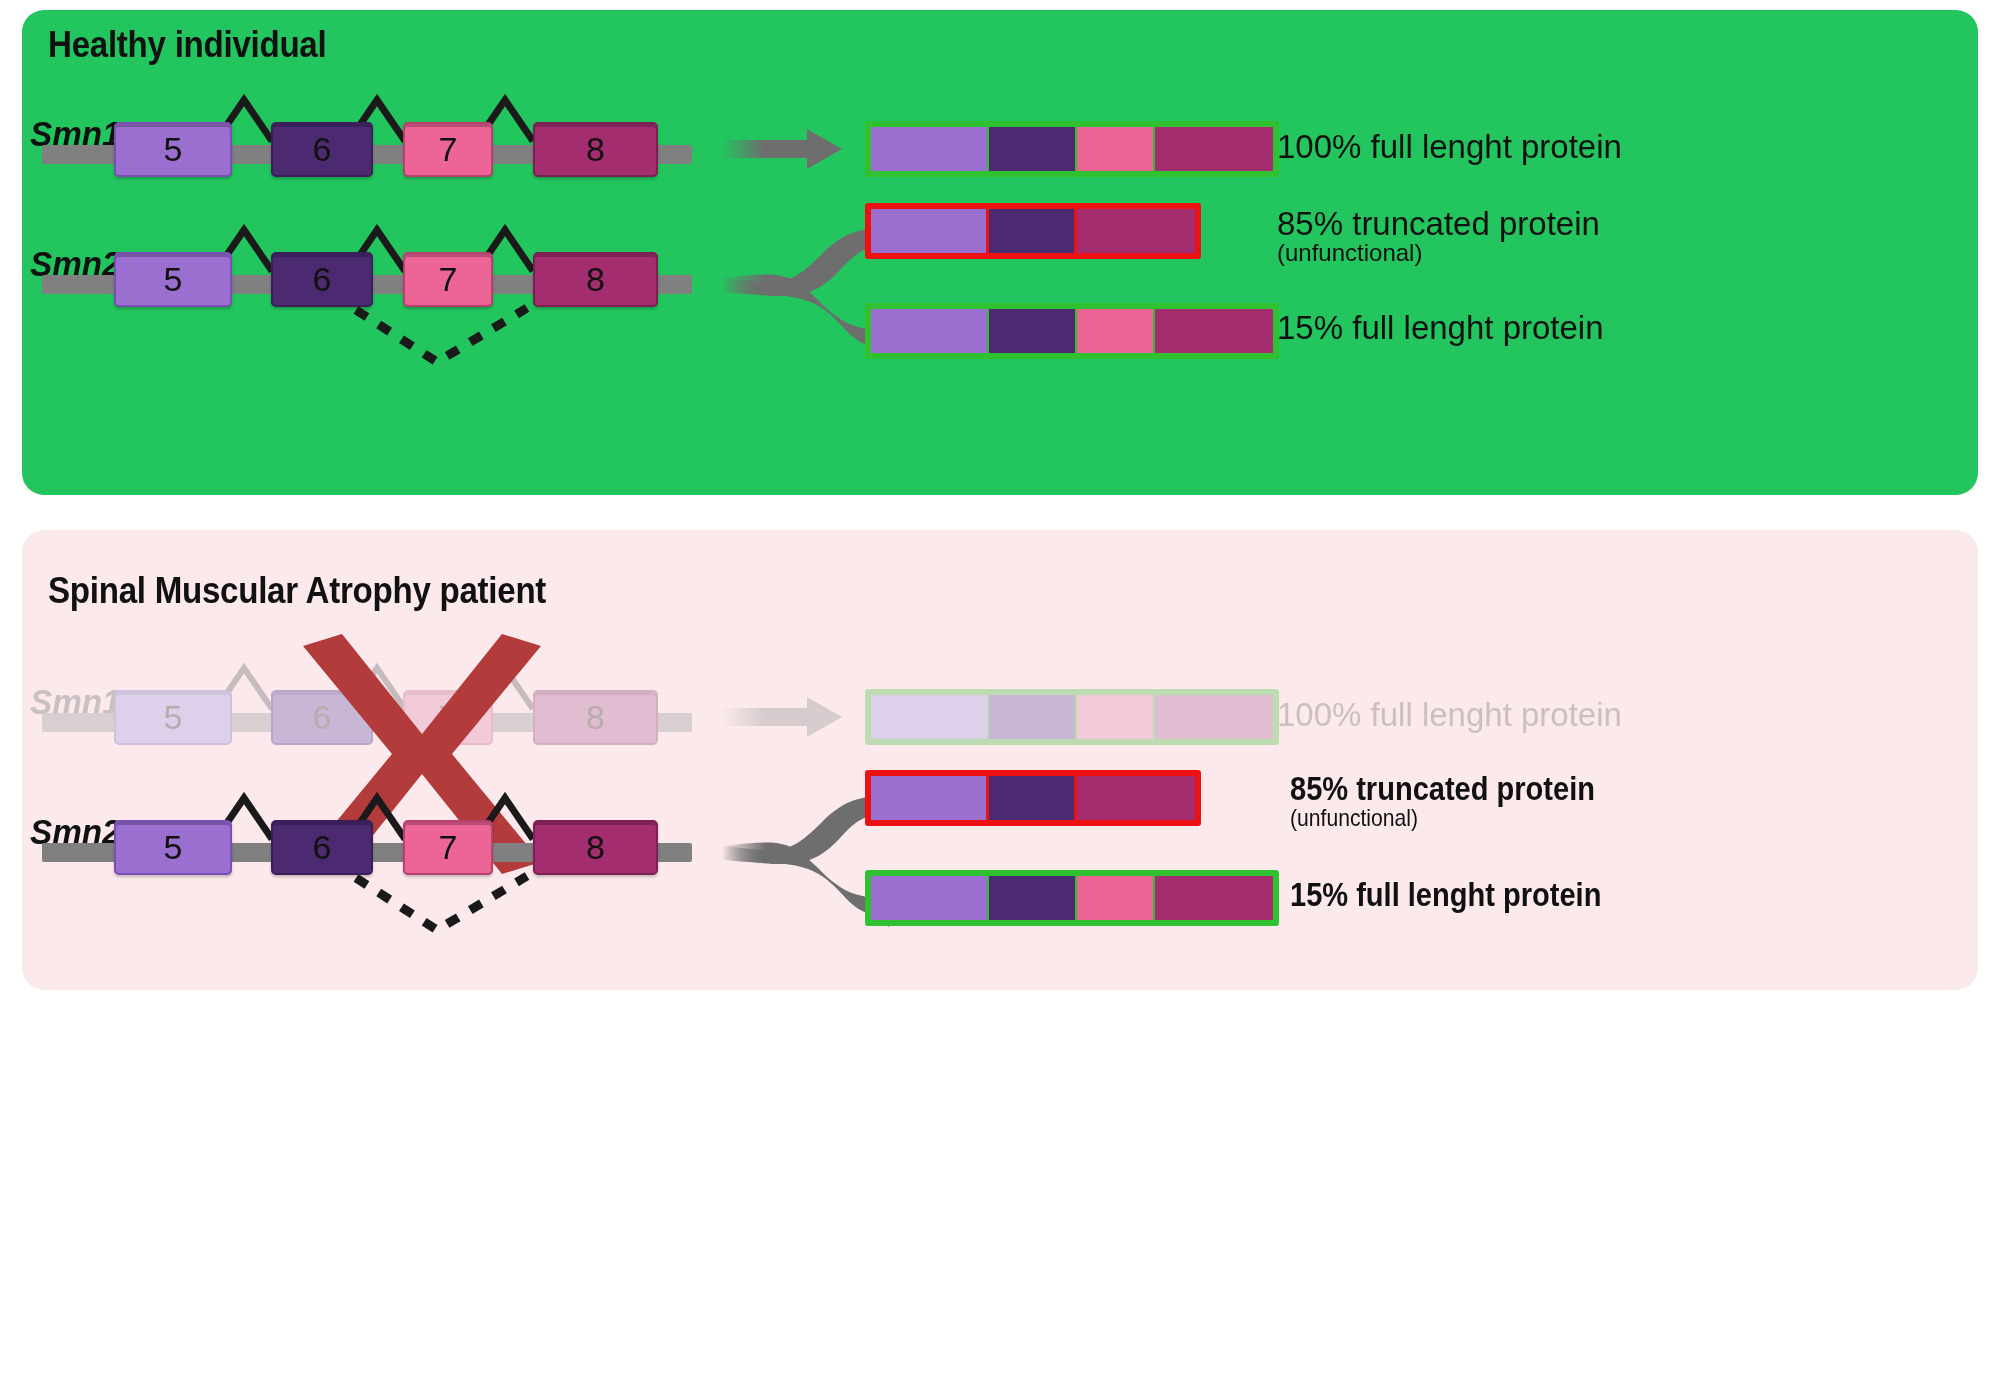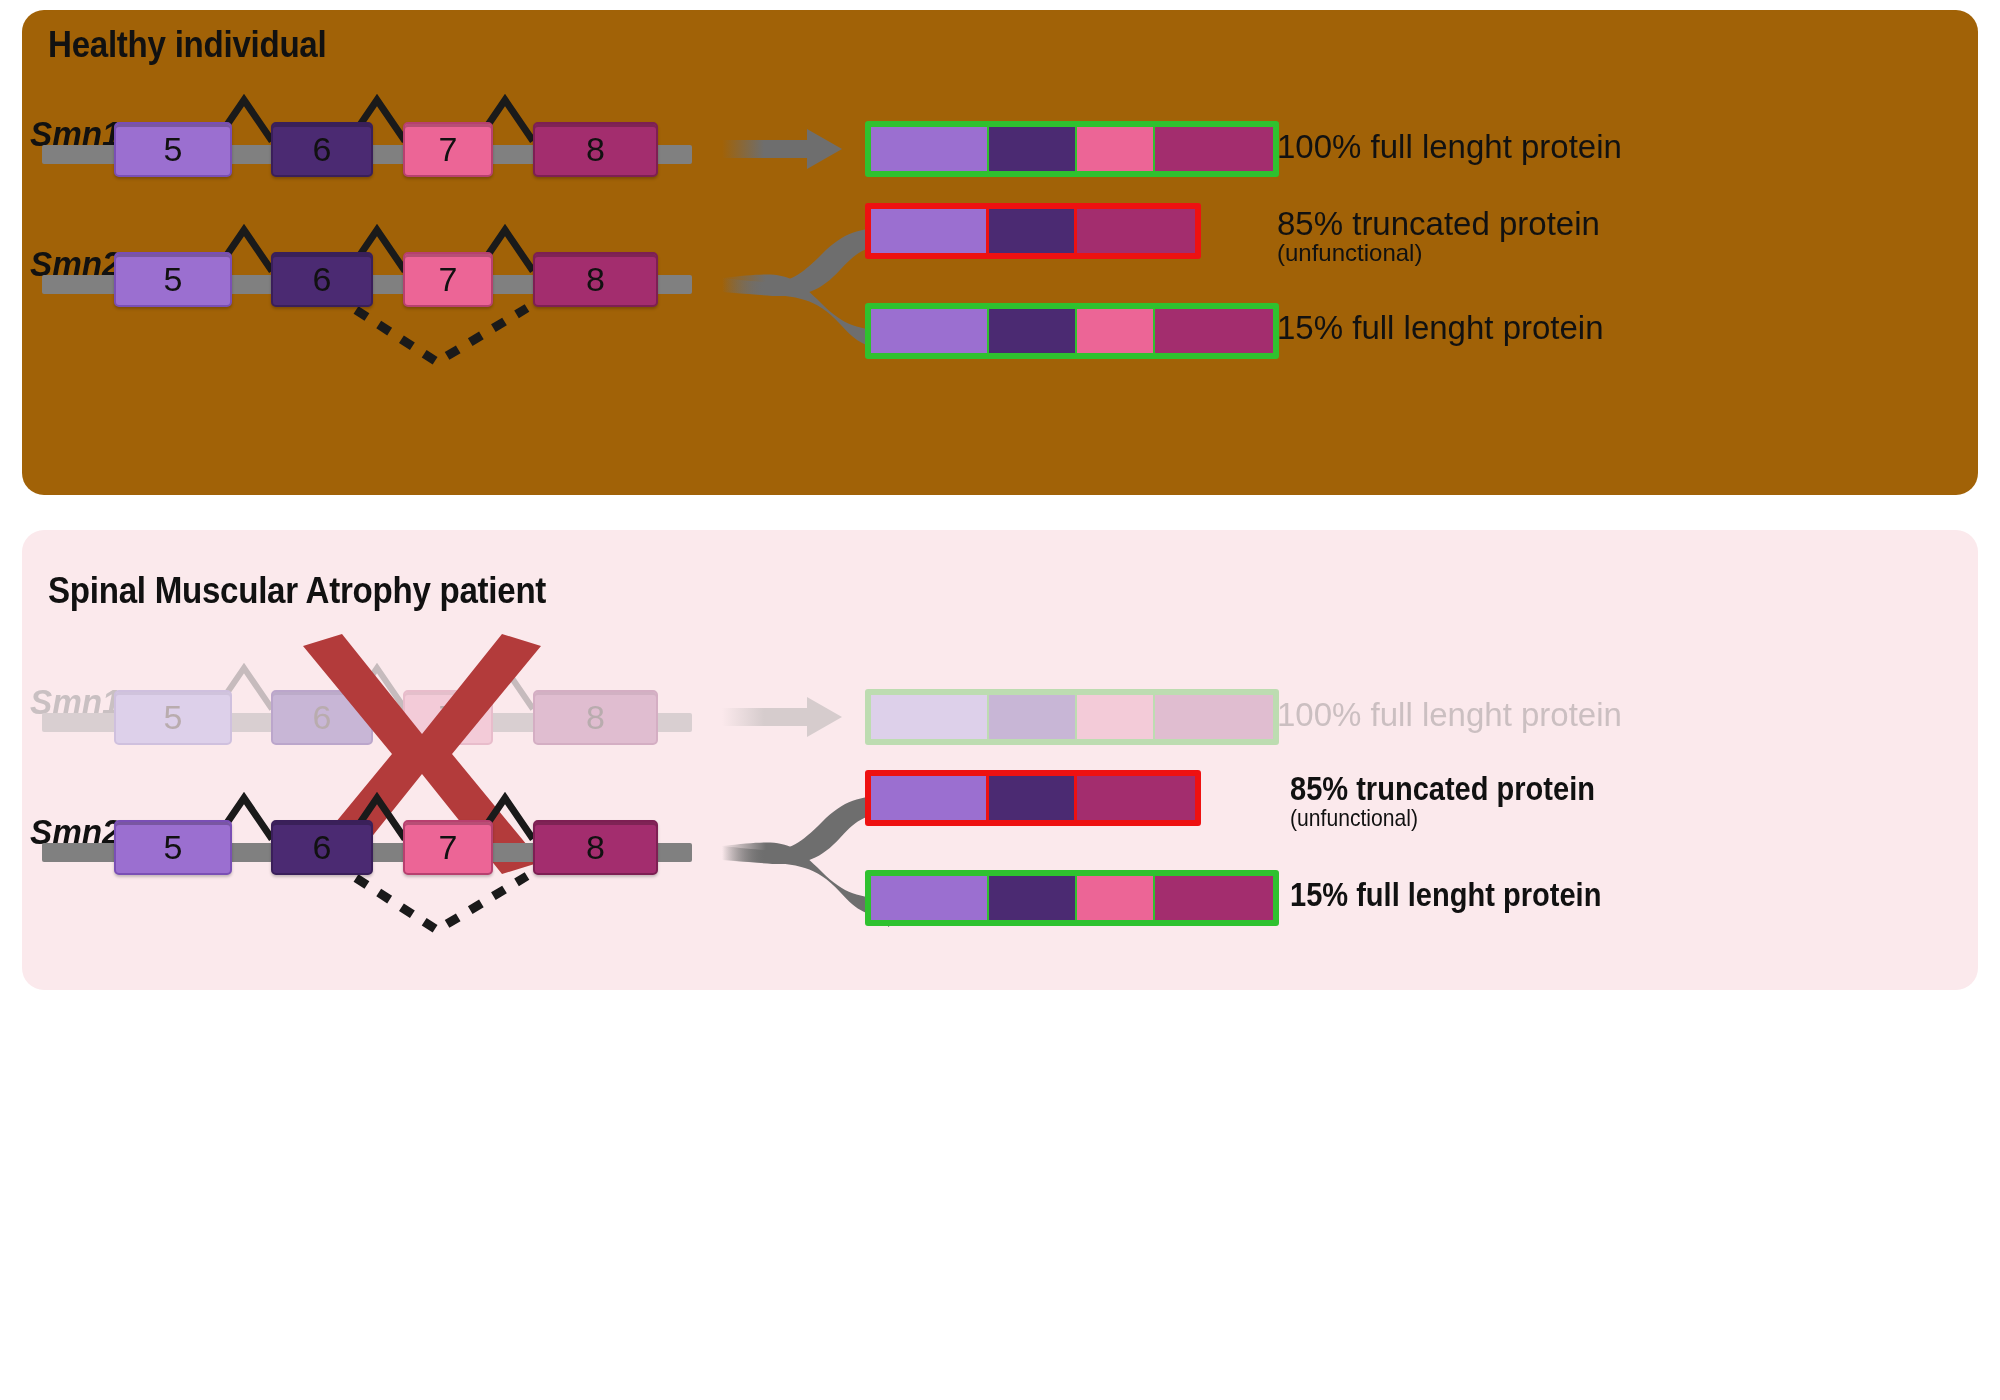--- a/index.html
+++ b/index.html
@@ -10,21 +10,21 @@
     overflow:hidden;
     position:relative;
   }
   .panel{
     position:absolute;
     left:22px;
     width:1956px;
     border-radius:22px;
     box-sizing:border-box;
   }
-  #panel-healthy{ top:10px; height:485px; background:#a16207; }
+  #panel-healthy{ top:10px; height:485px; background:#22c55e; }
   #panel-patient{ top:530px; height:460px; background:#fbe9ec; }
 
   .panel-title{
     position:absolute;
     font-weight:bold;
     color:#111;
     font-size:36px;
     letter-spacing:-0.3px;
     transform:scaleX(0.92);
     transform-origin:left center;

